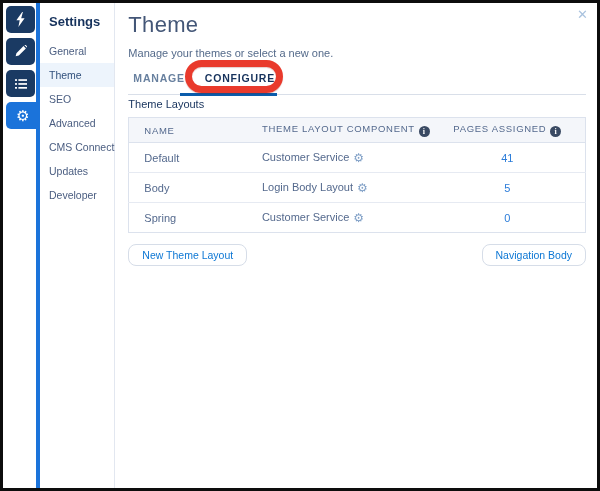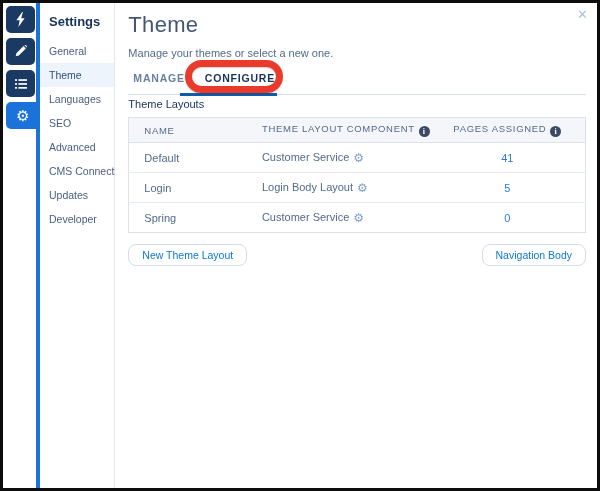--- a/index.html
+++ b/index.html
@@ -217,21 +217,20 @@
     <div class="rail-tile selected">
       <span class="rail-gear-glyph">⚙</span>
     </div>
     <div class="rail-line"></div>
   </div>
 
   <div class="sidebar">
     <div class="sidebar-title">Settings</div>
     <div class="nav-item">General</div>
     <div class="nav-item selected">Theme</div>
-    <div class="nav-item">Languages</div>
     <div class="nav-item">SEO</div>
     <div class="nav-item">Advanced</div>
     <div class="nav-item">CMS Connect</div>
     <div class="nav-item">Updates</div>
     <div class="nav-item">Developer</div>
   </div>
 
   <div class="main">
     <span class="close-x">✕</span>
 
@@ -270,21 +269,21 @@
         <tr>
           <td>Default</td>
           <td>
             <span>Customer Service</span><span class="gear-glyph">⚙</span>
           </td>
           <td class="center">
             <span class="pages-link">41</span>
           </td>
         </tr>
         <tr>
-          <td>Login</td>
+          <td>Body</td>
           <td>
             <span>Login Body Layout</span><span class="gear-glyph">⚙</span>
           </td>
           <td class="center">
             <span class="pages-link">5</span>
           </td>
         </tr>
         <tr>
           <td>Spring</td>
           <td>

